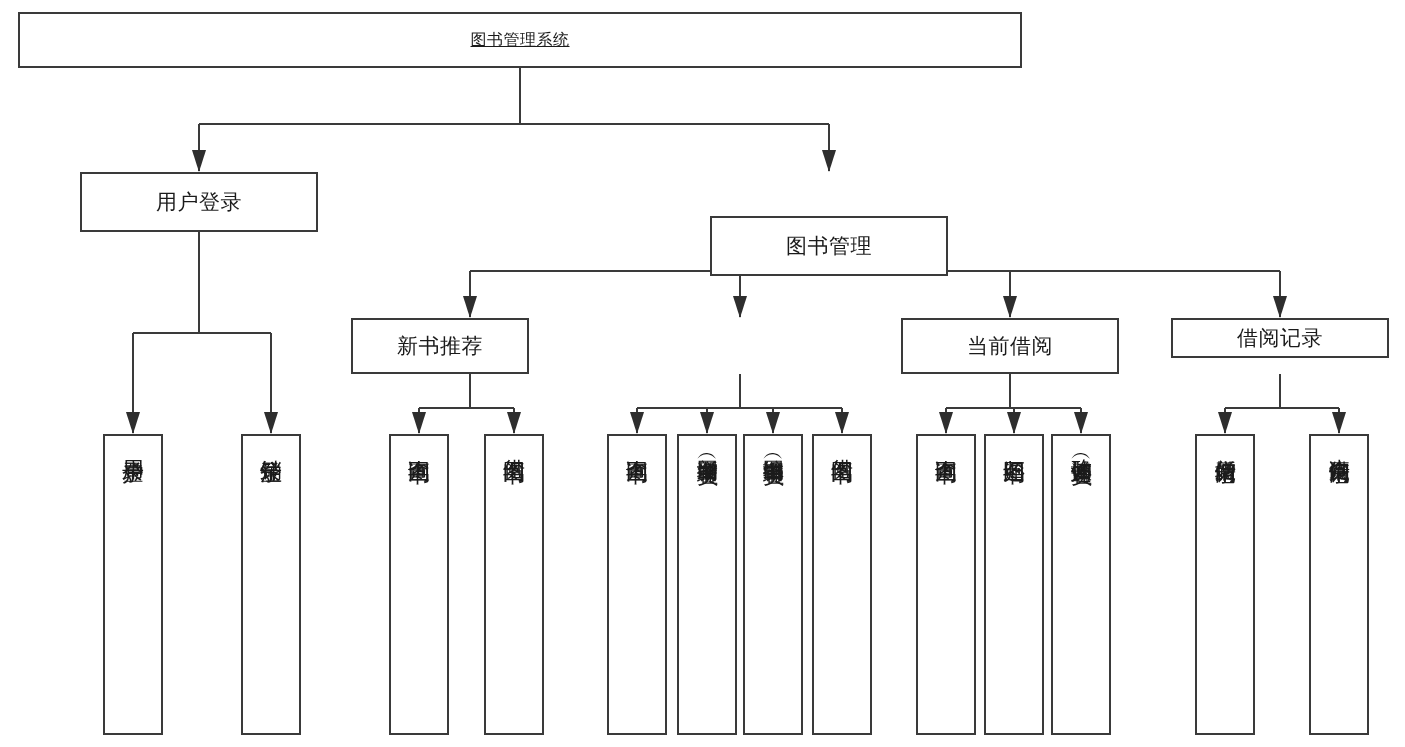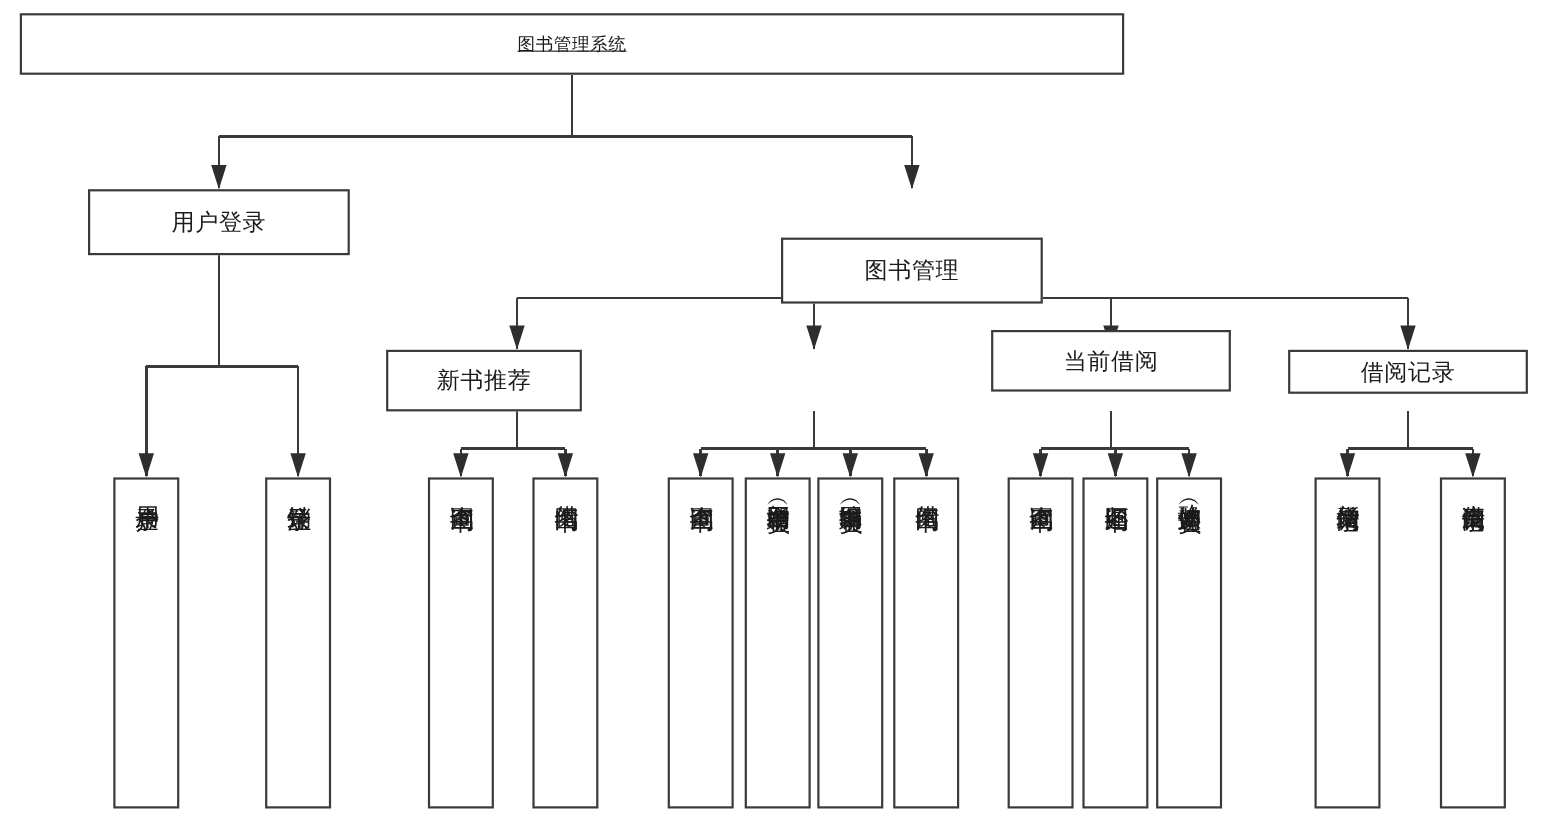--- a/index.html
+++ b/index.html
@@ -144,21 +144,21 @@
 
   <div class="node horiz" style="left:710px; top:172px; width:238px; height:60px;margin-top:44px;">
     <span class="lbl">图书管理</span>
   </div>
 
   <div class="node horiz" style="left:351px; top:318px; width:178px; height:56px;">
     <span class="lbl">新书推荐</span>
   </div>
 
 
-  <div class="node horiz" style="left:901px; top:300px; width:218px; height:56px;">
+  <div class="node horiz" style="left:901px; top:318px; width:218px; height:56px;">
     <span class="lbl">当前借阅</span>
   </div>
 
   <div class="node horiz" style="left:1171px; top:318px; width:218px; height:40px;">
     <span class="lbl">借阅记录</span>
   </div>
 
   <div class="node vert" style="left:103px; top:434px; width:60px; height:301px;">
     <span class="lbl">用户登录</span>
   </div>

